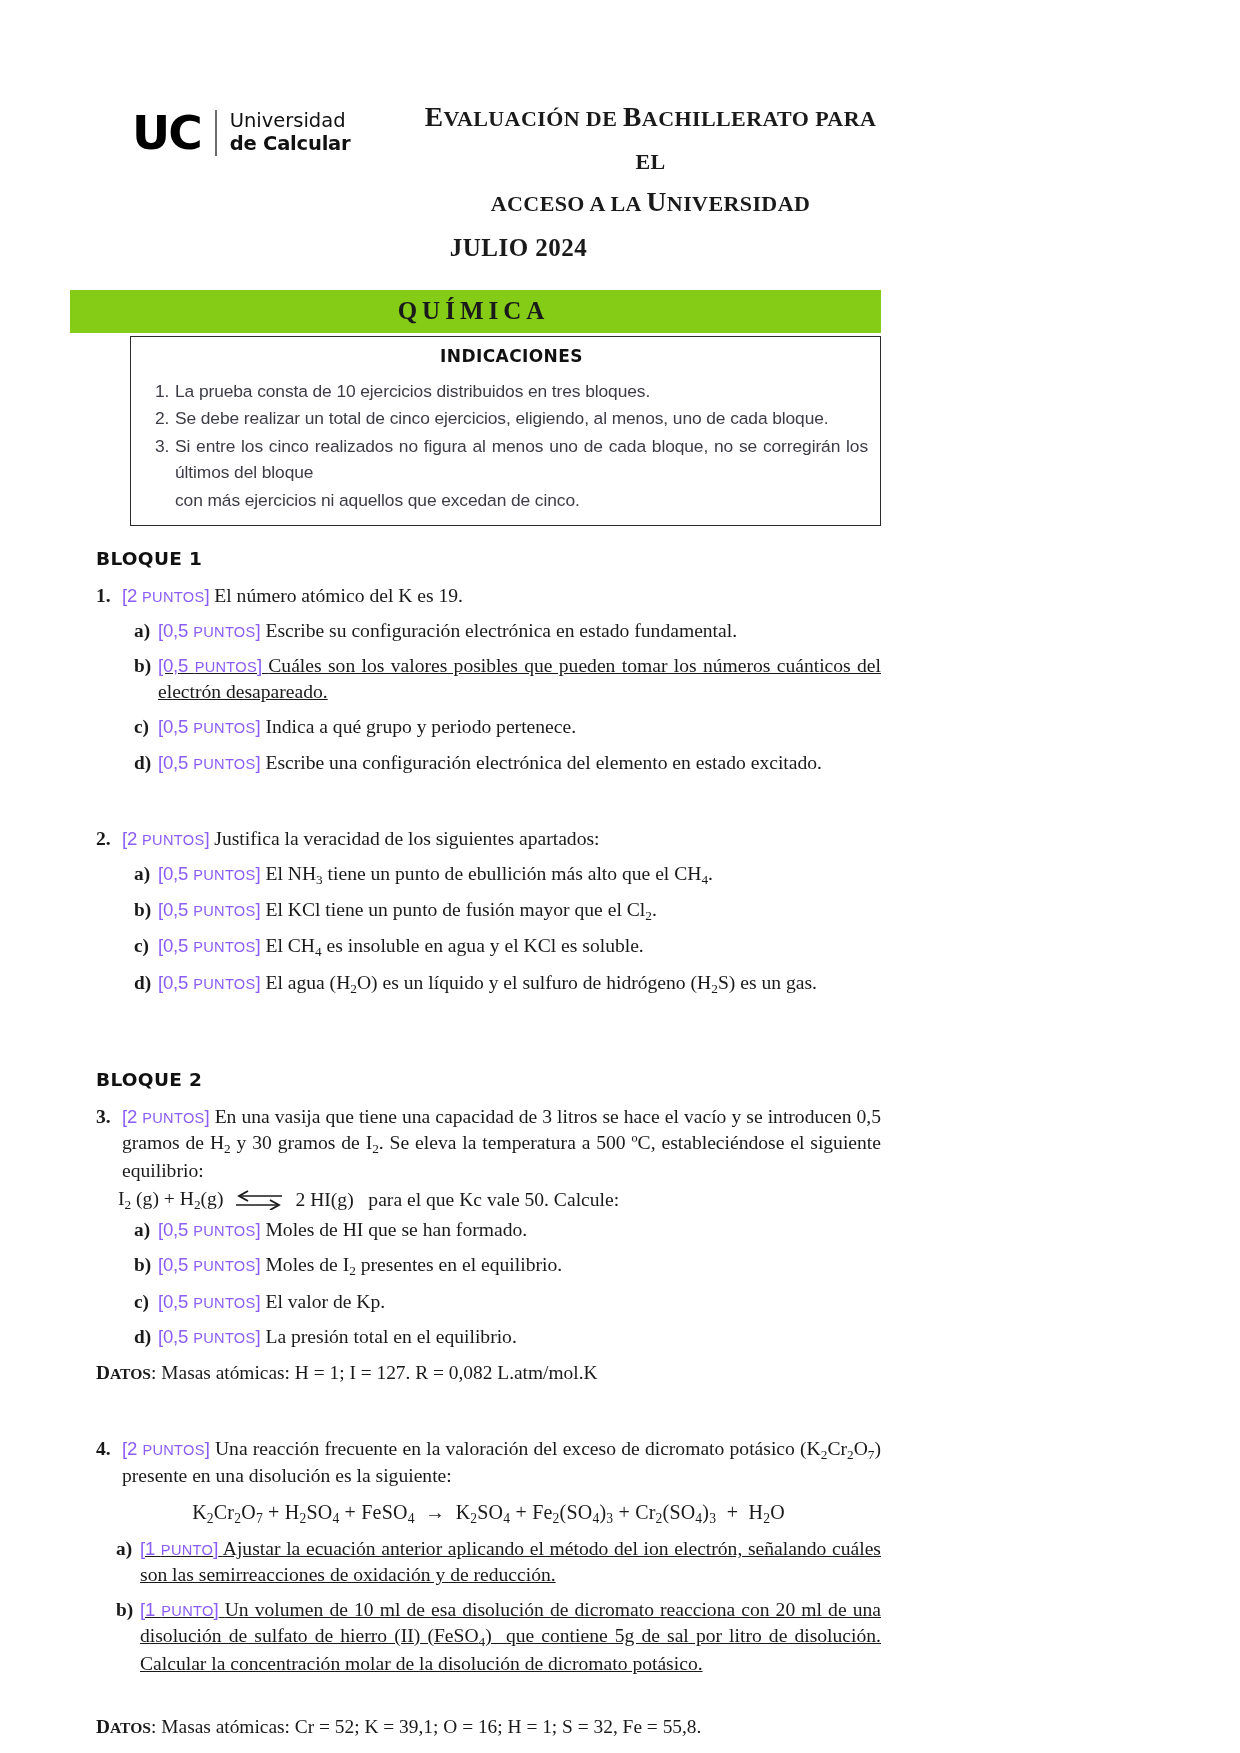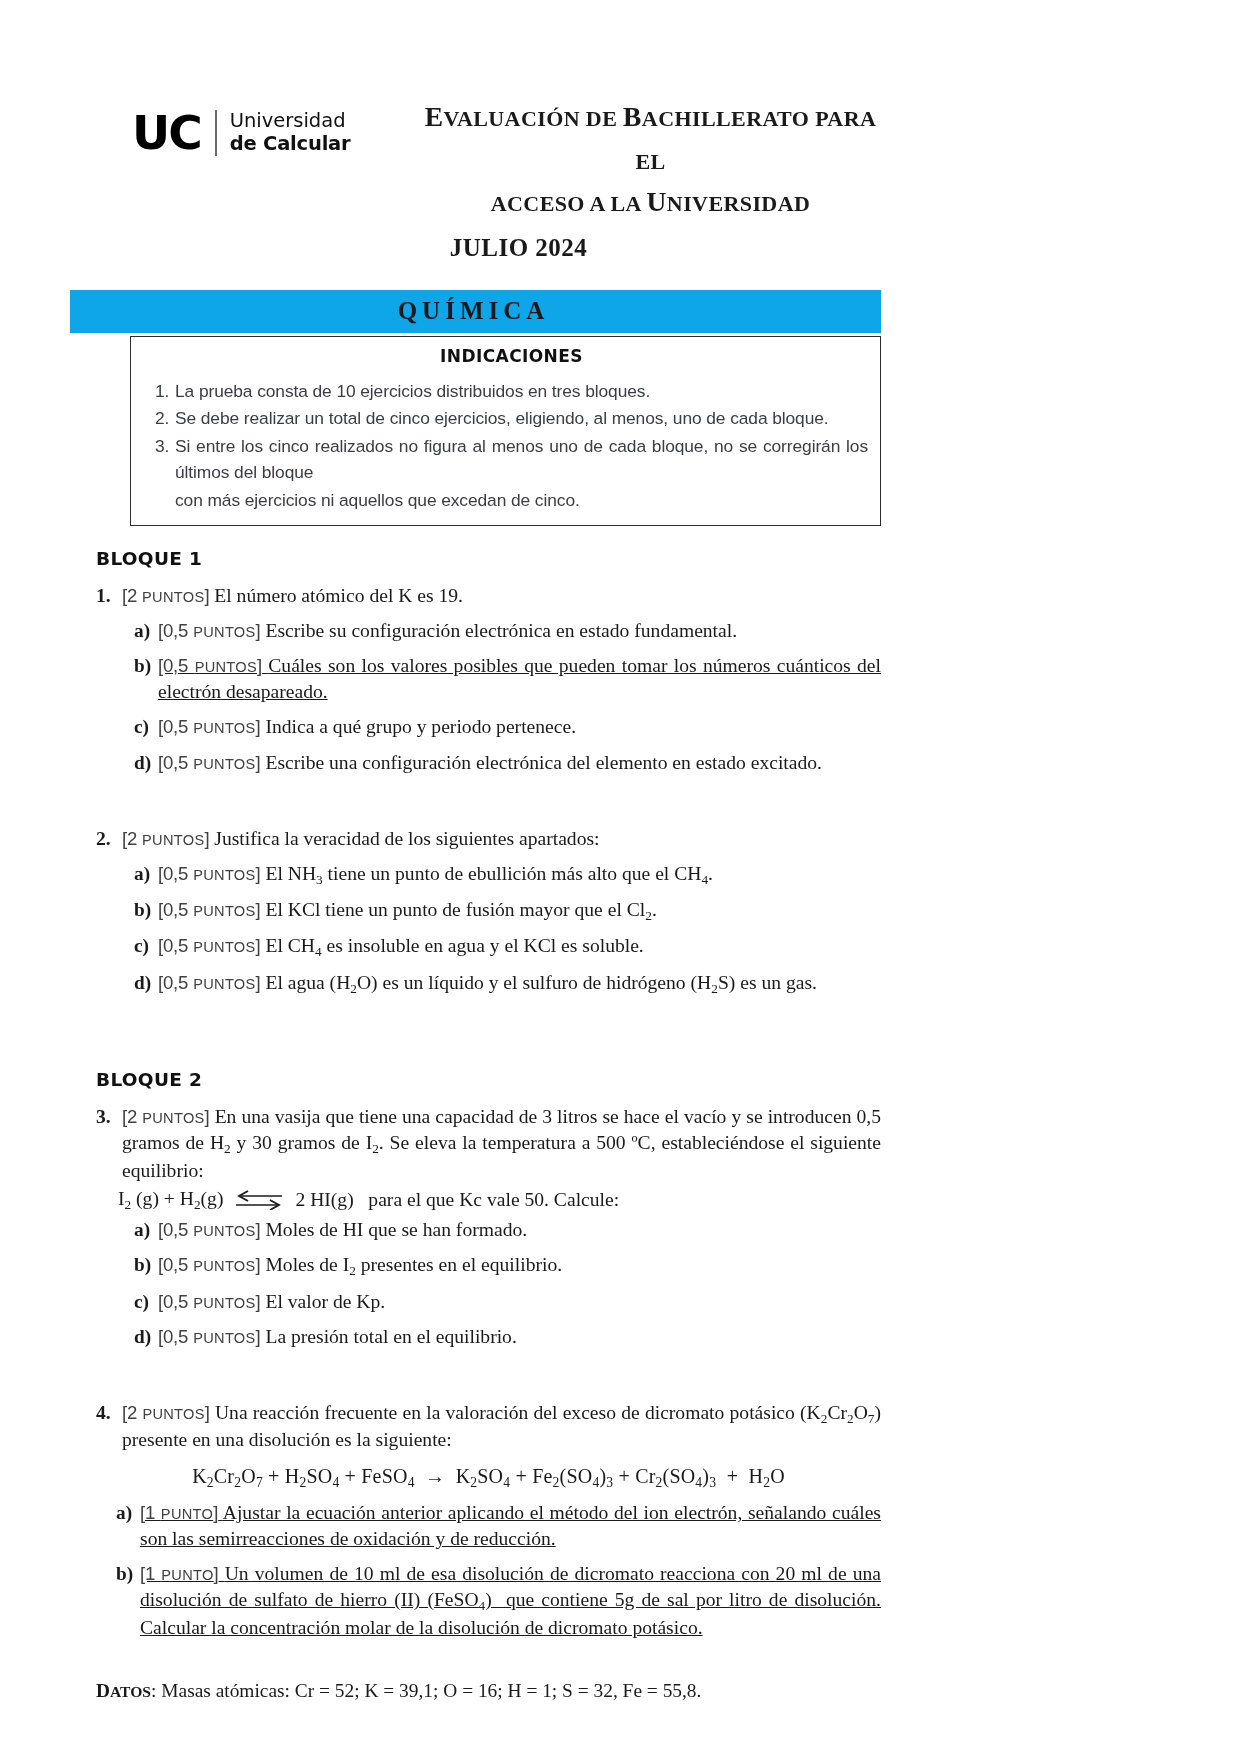--- a/index.html
+++ b/index.html
@@ -83,21 +83,21 @@
     font-weight: bold;
     font-size: 25px;
     margin-top: 46px;
     letter-spacing: 0.5px;
     margin-left: 28px;
   }
 
   
   .subject-bar {
     margin: 28px 128px 0 70px;
-    background: #0ea5e9;
+    background: #84cc16;
     text-align: center;
     font-size: 25px;
     font-weight: bold;
     letter-spacing: 5px;
     padding: 7px 4px 8px 0;
     font-family: "Liberation Serif", serif;
   }
 
   
   .indic-box {
@@ -171,21 +171,21 @@
     font-weight: bold;
     font-size: 19.3px;
   }
   .sub-body { flex: 1; }
   .sub-body.just { text-align: justify; text-decoration: underline; }
 
   
   .pts {
     font-family: "Liberation Sans", sans-serif;
     font-weight: 300;
-    color: #404040;
+    color: #8b5cf6;
     font-size: 18.6px;
     letter-spacing: -0.2px;
   }
   .pts .unit {
     font-size: 14.6px;
     letter-spacing: 0.3px;
   }
 
   .datos {
     font-size: 19.4px;
@@ -354,20 +354,23 @@
         <span class="sub-body"><span class="pts"><span>[0,5 </span><span class="unit">PUNTOS</span><span>]</span></span> <span>Moles de I<sub>2</sub> presentes en el equilibrio.</span></span>
       </div>
       <div class="sub">
         <span class="sub-letter">c)</span>
         <span class="sub-body"><span class="pts"><span>[0,5 </span><span class="unit">PUNTOS</span><span>]</span></span> <span>El valor de Kp.</span></span>
       </div>
       <div class="sub">
         <span class="sub-letter">d)</span>
         <span class="sub-body"><span class="pts"><span>[0,5 </span><span class="unit">PUNTOS</span><span>]</span></span> <span>La presión total en el equilibrio.</span></span>
       </div>
+      <div class="datos">
+        <span class="datos-label"><span class="d1">D</span><span class="d2">atos</span></span><span>: Masas atómicas: H  =  1;  I  = 127.  R = 0,082 L.atm/mol.K</span>
+      </div>
     </div>
 
     <div class="spacer-lg"></div>
 
     <div class="q">
       <div class="q-row">
         <span class="q-num">4.</span>
         <span class="q-body just"><span class="pts"><span>[2 </span><span class="unit">PUNTOS</span><span>]</span></span> <span>Una reacción frecuente en la valoración del exceso de dicromato potásico (K<sub>2</sub>Cr<sub>2</sub>O<sub>7</sub>) presente en una disolución es la siguiente:</span></span>
       </div>
       <div class="eq-center">K<sub>2</sub>Cr<sub>2</sub>O<sub>7</sub> + H<sub>2</sub>SO<sub>4</sub> + FeSO<sub>4</sub>&nbsp; →&nbsp; K<sub>2</sub>SO<sub>4</sub> + Fe<sub>2</sub>(SO<sub>4</sub>)<sub>3</sub> + Cr<sub>2</sub>(SO<sub>4</sub>)<sub>3</sub>&nbsp; + &nbsp;H<sub>2</sub>O</div>

